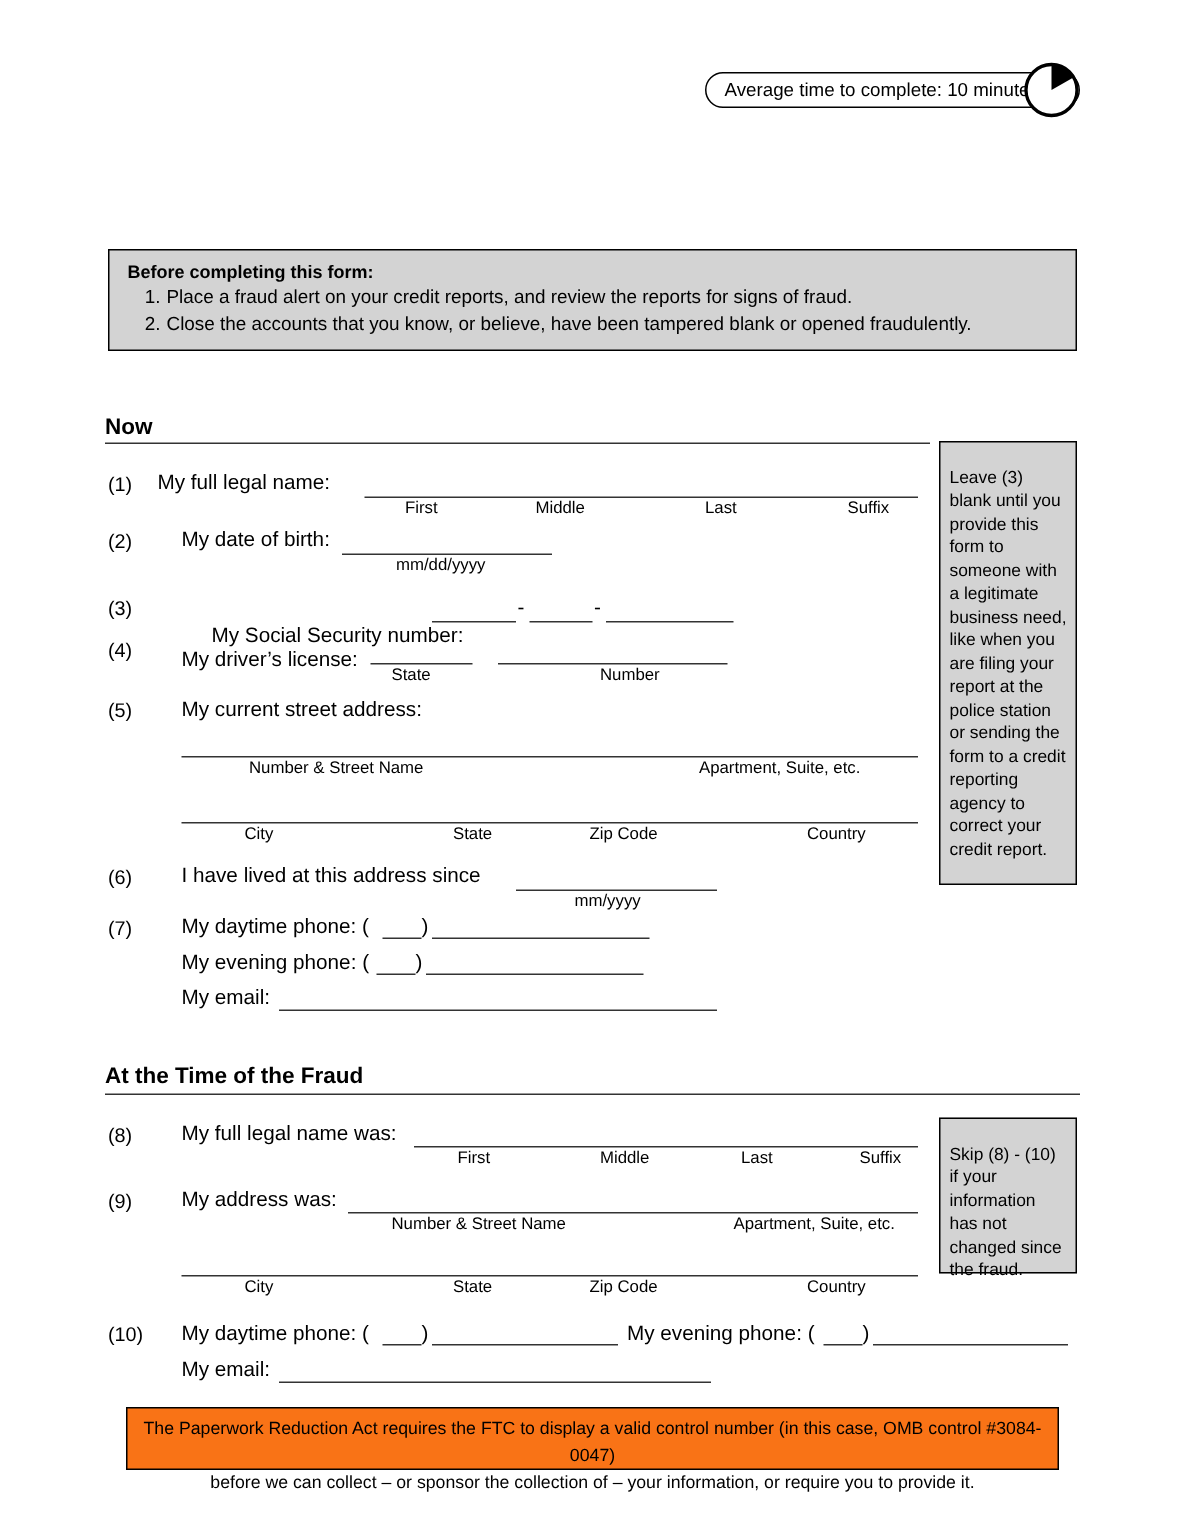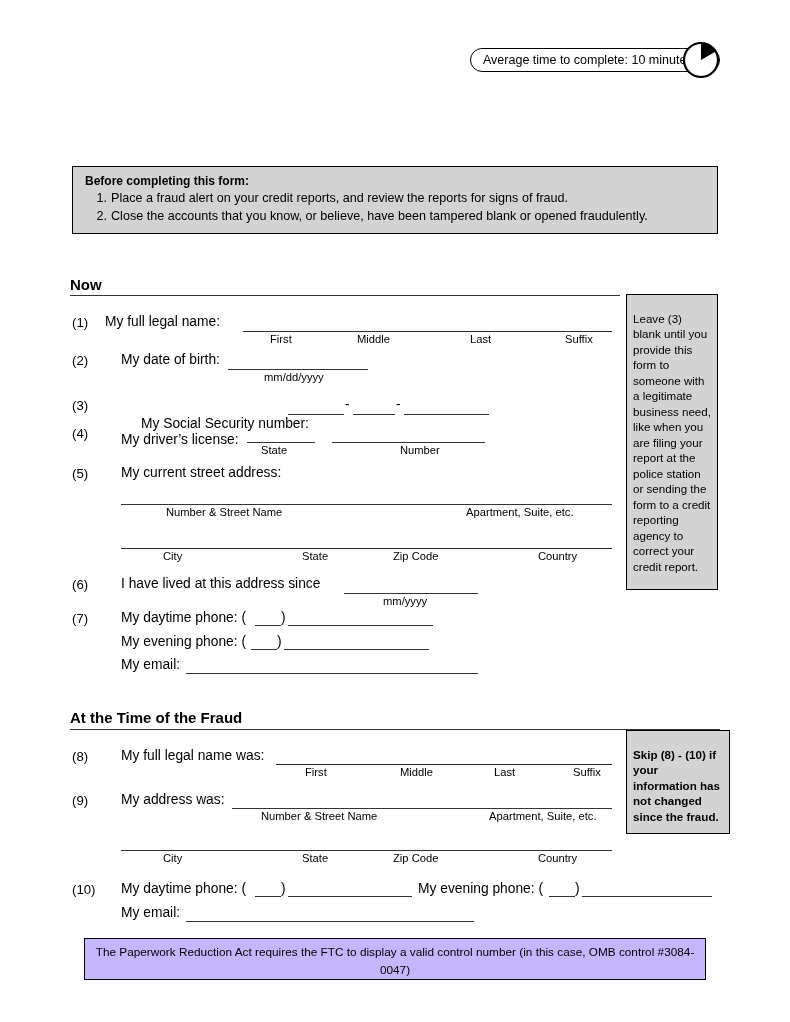--- a/index.html
+++ b/index.html
@@ -176,30 +176,30 @@
   .note {
     position: absolute;
     background: #d3d3d3;
     border: 1.4px solid #000;
     box-sizing: border-box;
     font-size: 11.6px;
     line-height: 1.335;
     padding: 16px 5px 3px 6px;
   }
   .note-1 { left: 626px; top: 294px; width: 92px; height: 296px; }
-  .note-2 { left: 626px; top: 730px; width: 104px; height: 104px; font-weight: bold; }
+  .note-2 { left: 626px; top: 745px; width: 92px; height: 104px; }
 
   
   .footer-box {
     position: absolute;
     left: 84px;
     top: 938px;
     width: 622px;
     height: 42px;
-    background: #c4b5fd;
+    background: #f97316;
     border: 1.4px solid #000;
     box-sizing: border-box;
     text-align: center;
     font-size: 11.8px;
     line-height: 1.52;
     padding-top: 5px;
   }
 </style>
 </head>
 <body>
@@ -331,15 +331,16 @@
   <div class="paren" style="left:575px; top:881px;">)</div>
   <div class="blank" style="left:582px; top:896px; width:130px;"></div>
 
   <div class="flabel" style="left:121px; top:905px;">My email:</div>
   <div class="blank" style="left:186px; top:921px; width:288px;"></div>
 
   <div class="note note-2">Skip (8) - (10) if your information has not changed since the fraud.</div>
 
   <div class="footer-box">
     <div>The Paperwork Reduction Act requires the FTC to display a valid control number (in this case, OMB control #3084-0047)</div>
+    <div>before we can collect – or sponsor the collection of – your information, or require you to provide it.</div>
   </div>
 
 </div>
 
 </body></html>

